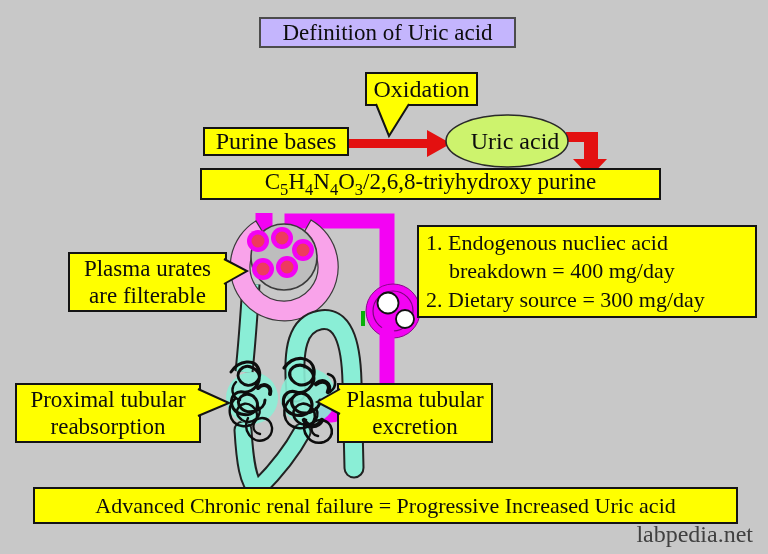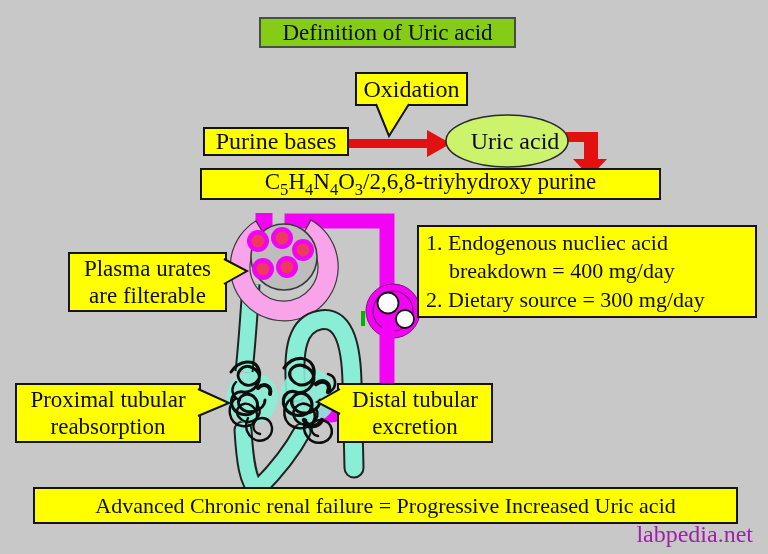--- a/index.html
+++ b/index.html
@@ -8,27 +8,27 @@
     font-family:"Liberation Serif","DejaVu Serif",serif;color:#0d0d0d;overflow:hidden;
   }
   .stage svg{position:absolute;left:0;top:0;}
   #art{z-index:1;}
   #pointers{z-index:3;pointer-events:none;}
   .ybox{
     position:absolute;z-index:2;background:#ffff00;border:2px solid #141414;
     box-sizing:border-box;display:flex;flex-direction:column;align-items:center;
     justify-content:center;text-align:center;line-height:1.18;
   }
-  .title-box{background:#84cc16;border:2px solid #4c4c4c;font-size:23px;}
+  .title-box{background:#c4b5fd;border:2px solid #4c4c4c;font-size:23px;}
   .plain-label{position:absolute;z-index:2;background:transparent;border:none;}
   .left-align{align-items:flex-start;text-align:left;}
   .src-line{display:block;}
   .src-indent{padding-left:23px;}
   sub{font-size:0.72em;}
-  .watermark{z-index:2;font-size:24px;color:#a21caf;text-align:right;}
+  .watermark{z-index:2;font-size:24px;color:#404040;text-align:right;}
   .uric-label{z-index:2;font-size:24px;text-align:center;}
 </style>
 </head>
 <body>
 
 <div class="stage">
 
   <svg id="art" width="768" height="554" viewBox="0 0 768 554">
 
     <path d="M348,139 L427,139 L427,130 L451,143.5 L427,157 L427,148 L348,148 Z" fill="#e31010"></path>
@@ -91,21 +91,21 @@
       <path stroke-width="2.6" d="M292,398 c-12,8 -10,28 6,30 c16,2 22,-14 12,-22 c-10,-8 -24,6 -12,16 c10,8 24,-2 18,-14"></path>
       <path stroke-width="2.6" d="M306,420 c-6,12 4,26 18,22 c12,-4 10,-22 -4,-22 c-10,0 -12,14 -2,16 m10,-62 c8,2 10,12 2,18"></path>
       <path stroke-width="4.5" d="M316,384 c8,-6 16,0 12,8 m-24,28 c4,8 14,8 18,0"></path>
     </g>
   </svg>
 
   <div class="ybox title-box" style="left:259px;top:17px;width:257px;height:31px;">
     <span>Definition of Uric acid</span>
   </div>
 
-  <div class="ybox" style="left:355px;top:72px;width:113px;height:34px;font-size:24px;">
+  <div class="ybox" style="left:365px;top:72px;width:113px;height:34px;font-size:24px;">
     <span>Oxidation</span>
   </div>
 
   <div class="ybox" style="left:203px;top:127px;width:146px;height:29px;font-size:24px;">
     <span>Purine bases</span>
   </div>
 
   <div class="plain-label uric-label" style="left:447px;top:128px;width:120px;padding-left:8px;">Uric acid</div>
 
   <div class="ybox" style="left:200px;top:168px;width:461px;height:32px;font-size:23px;">
@@ -122,21 +122,21 @@
     <span>Proximal tubular</span>
     <span>reabsorption</span>
   </div>
 
   <div class="ybox" style="left:68px;top:252px;width:159px;height:60px;font-size:23px;">
     <span>Plasma urates</span>
     <span>are filterable</span>
   </div>
 
   <div class="ybox" style="left:337px;top:383px;width:156px;height:60px;font-size:23px;">
-    <span>Distal tubular</span>
+    <span>Plasma tubular</span>
     <span>excretion</span>
   </div>
 
   <div class="ybox" style="left:33px;top:487px;width:705px;height:37px;font-size:22px;">
     <span>Advanced Chronic renal failure = Progressive Increased Uric acid</span>
   </div>
 
   <div class="plain-label watermark" style="left:585px;top:521px;width:168px;">labpedia.net</div>
 
   <svg id="pointers" width="768" height="554" viewBox="0 0 768 554">

